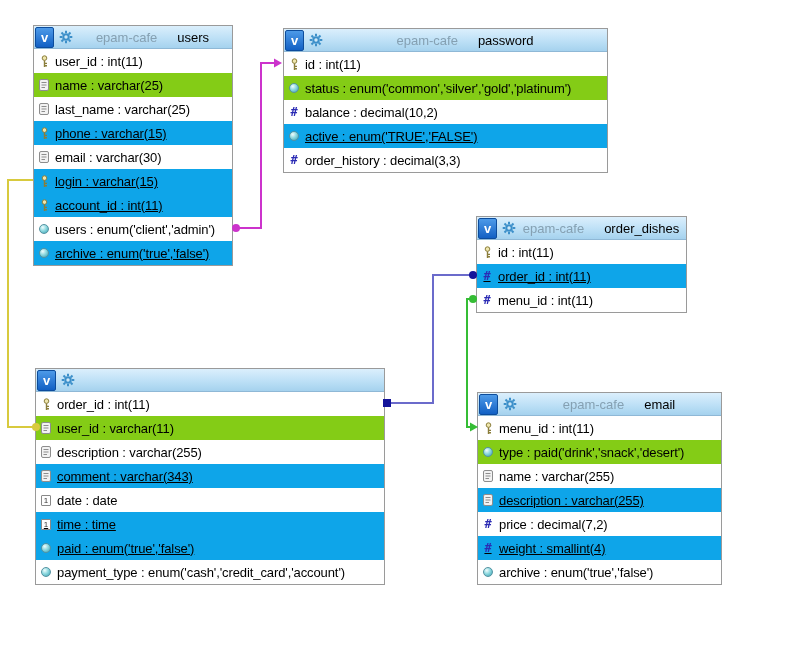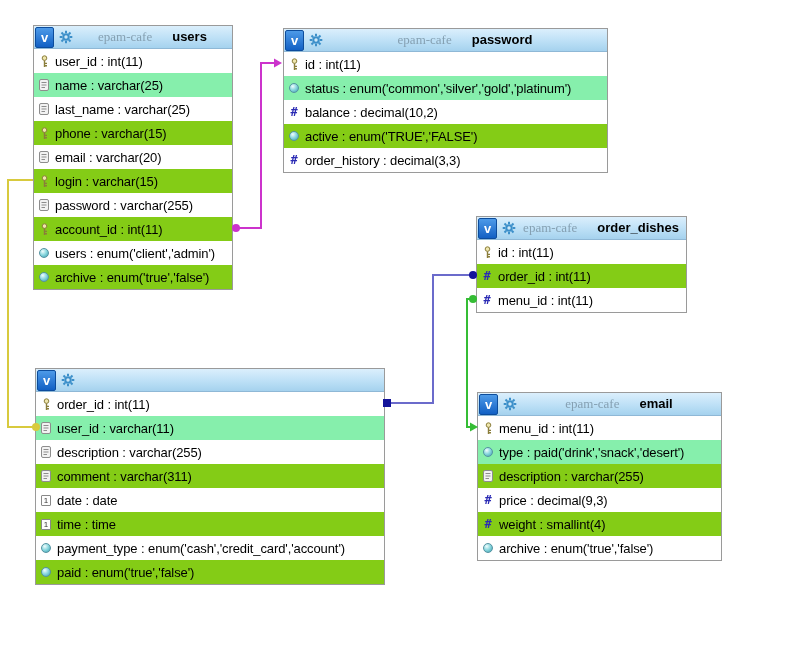--- a/index.html
+++ b/index.html
@@ -14,27 +14,27 @@
   #t-orders{left:35px;top:368px;width:350px;}
   #t-menu{left:477px;top:392px;width:245px;}
 
   .thead{height:23px;background:linear-gradient(180deg,#dbeffc 0%,#bde0f6 55%,#a5d2ee 100%);
          border-bottom:1px solid #8fb8d6;display:flex;align-items:center;box-sizing:border-box;}
   .vbadge{width:19px;height:21px;margin:0 0 0 1px;flex:none;
           background:linear-gradient(180deg,#4d9ae8,#1260c4);border:1px solid #0c4c9c;border-radius:2px;
           color:#fff;font-weight:bold;font-size:13px;line-height:19px;text-align:center;box-sizing:border-box;}
   .gear{flex:none;margin-left:5px;display:flex;align-items:center;}
   .ttitle{flex:1;text-align:center;font-size:13px;white-space:nowrap;overflow:hidden;}
-  .schema{color:#85a0b2;font-family:Liberation Serif, serif;}
-  .tname{color:#000;font-weight:bold;margin-left:20px;}
+  .schema{color:#85a0b2;}
+  .tname{color:#000;font-weight:normal;margin-left:20px;}
 
   .row{height:24px;display:flex;align-items:center;padding:0 3px;white-space:nowrap;overflow:hidden;
        font-size:13px;color:#000;letter-spacing:-0.1px;background:#fff;}
-  .row.gray{background:#84cc16;}
-  .row.pink{background:#86efac;}
+  .row.gray{background:#0ea5e9;text-decoration:underline;}
+  .row.pink{background:#84cc16;}
   .ficon{width:14px;flex:none;display:flex;align-items:center;justify-content:center;margin-right:4px;}
   .numglyph{color:#2b2bb4;font-weight:bold;font-size:12px;font-family:"DejaVu Sans Mono",monospace;}
   .enumball{width:10px;height:10px;border-radius:50%;display:inline-block;box-sizing:border-box;
             background:radial-gradient(circle at 35% 30%,#f0fdfd,#8fd9e0 45%,#38a0b0);border:1px solid #5593a2;}
   .datebox{width:10px;height:11px;display:inline-block;box-sizing:border-box;border:1px solid #888;
            background:#fdfdfd;font-size:8px;line-height:9px;text-align:center;color:#333;border-radius:1px;}
 </style>
 </head>
 <body>
 
@@ -112,39 +112,30 @@
           </span>
           <span>phone : varchar(15)</span>
         </div>
         <div class="row ">
           <span class="ficon">
             <svg width="10" height="12" viewBox="0 0 10 12">
               <rect x="0.5" y="0.5" width="9" height="11" rx="1.5" fill="#f2f2f2" stroke="#8d8d8d"></rect>
               <path d="M2.5 3.5 H7.5 M2.5 6 H7.5 M2.5 8.5 H6" stroke="#8d8d8d" fill="none"></path>
             </svg>
           </span>
-          <span>email : varchar(20)</span>
+          <span>email : varchar(30)</span>
         </div>
         <div class="row gray">
           <span class="ficon">
             <svg width="11" height="13" viewBox="0 0 11 13">
               <circle cx="5.5" cy="3.1" r="2.3" fill="#efe6ac" stroke="#8a7d3a"></circle>
               <path d="M5.5 5.4 V12 M5.5 8.4 H8 M5.5 10.7 H8" stroke="#8a7d3a" stroke-width="1.4" fill="none"></path>
             </svg>
           </span>
           <span>login : varchar(15)</span>
-        </div>
-        <div class="row ">
-          <span class="ficon">
-            <svg width="10" height="12" viewBox="0 0 10 12">
-              <rect x="0.5" y="0.5" width="9" height="11" rx="1.5" fill="#f2f2f2" stroke="#8d8d8d"></rect>
-              <path d="M2.5 3.5 H7.5 M2.5 6 H7.5 M2.5 8.5 H6" stroke="#8d8d8d" fill="none"></path>
-            </svg>
-          </span>
-          <span>password : varchar(255)</span>
         </div>
         <div class="row gray">
           <span class="ficon">
             <svg width="11" height="13" viewBox="0 0 11 13">
               <circle cx="5.5" cy="3.1" r="2.3" fill="#efe6ac" stroke="#8a7d3a"></circle>
               <path d="M5.5 5.4 V12 M5.5 8.4 H8 M5.5 10.7 H8" stroke="#8a7d3a" stroke-width="1.4" fill="none"></path>
             </svg>
           </span>
           <span>account_id : int(11)</span>
         </div>
@@ -315,45 +306,45 @@
           </span>
           <span>description : varchar(255)</span>
         </div>
         <div class="row gray">
           <span class="ficon">
             <svg width="10" height="12" viewBox="0 0 10 12">
               <rect x="0.5" y="0.5" width="9" height="11" rx="1.5" fill="#f2f2f2" stroke="#8d8d8d"></rect>
               <path d="M2.5 3.5 H7.5 M2.5 6 H7.5 M2.5 8.5 H6" stroke="#8d8d8d" fill="none"></path>
             </svg>
           </span>
-          <span>comment : varchar(311)</span>
+          <span>comment : varchar(343)</span>
         </div>
         <div class="row ">
           <span class="ficon">
             <span class="datebox">1</span>
           </span>
           <span>date : date</span>
         </div>
         <div class="row gray">
           <span class="ficon">
             <span class="datebox">1</span>
           </span>
           <span>time : time</span>
         </div>
+        <div class="row gray">
+          <span class="ficon">
+            <span class="enumball"></span>
+          </span>
+          <span>paid : enum('true','false')</span>
+        </div>
         <div class="row ">
           <span class="ficon">
             <span class="enumball"></span>
           </span>
           <span>payment_type : enum('cash','credit_card','account')</span>
-        </div>
-        <div class="row gray">
-          <span class="ficon">
-            <span class="enumball"></span>
-          </span>
-          <span>paid : enum('true','false')</span>
         </div>
       </div>
   </div>
 
   <div class="table" id="t-menu">
     <div class="thead">
       <span class="vbadge">v</span>
       <span class="gear">
           <svg width="14" height="14" viewBox="0 0 14 14">
             <g stroke="#3c8fc9" stroke-width="2">
@@ -381,34 +372,43 @@
             </svg>
           </span>
           <span>menu_id : int(11)</span>
         </div>
         <div class="row pink">
           <span class="ficon">
             <span class="enumball"></span>
           </span>
           <span>type : paid('drink','snack','desert')</span>
         </div>
+        <div class="row ">
+          <span class="ficon">
+            <svg width="10" height="12" viewBox="0 0 10 12">
+              <rect x="0.5" y="0.5" width="9" height="11" rx="1.5" fill="#f2f2f2" stroke="#8d8d8d"></rect>
+              <path d="M2.5 3.5 H7.5 M2.5 6 H7.5 M2.5 8.5 H6" stroke="#8d8d8d" fill="none"></path>
+            </svg>
+          </span>
+          <span>name : varchar(255)</span>
+        </div>
         <div class="row gray">
           <span class="ficon">
             <svg width="10" height="12" viewBox="0 0 10 12">
               <rect x="0.5" y="0.5" width="9" height="11" rx="1.5" fill="#f2f2f2" stroke="#8d8d8d"></rect>
               <path d="M2.5 3.5 H7.5 M2.5 6 H7.5 M2.5 8.5 H6" stroke="#8d8d8d" fill="none"></path>
             </svg>
           </span>
           <span>description : varchar(255)</span>
         </div>
         <div class="row ">
           <span class="ficon">
             <span class="numglyph">#</span>
           </span>
-          <span>price : decimal(9,3)</span>
+          <span>price : decimal(7,2)</span>
         </div>
         <div class="row gray">
           <span class="ficon">
             <span class="numglyph">#</span>
           </span>
           <span>weight : smallint(4)</span>
         </div>
         <div class="row ">
           <span class="ficon">
             <span class="enumball"></span>

